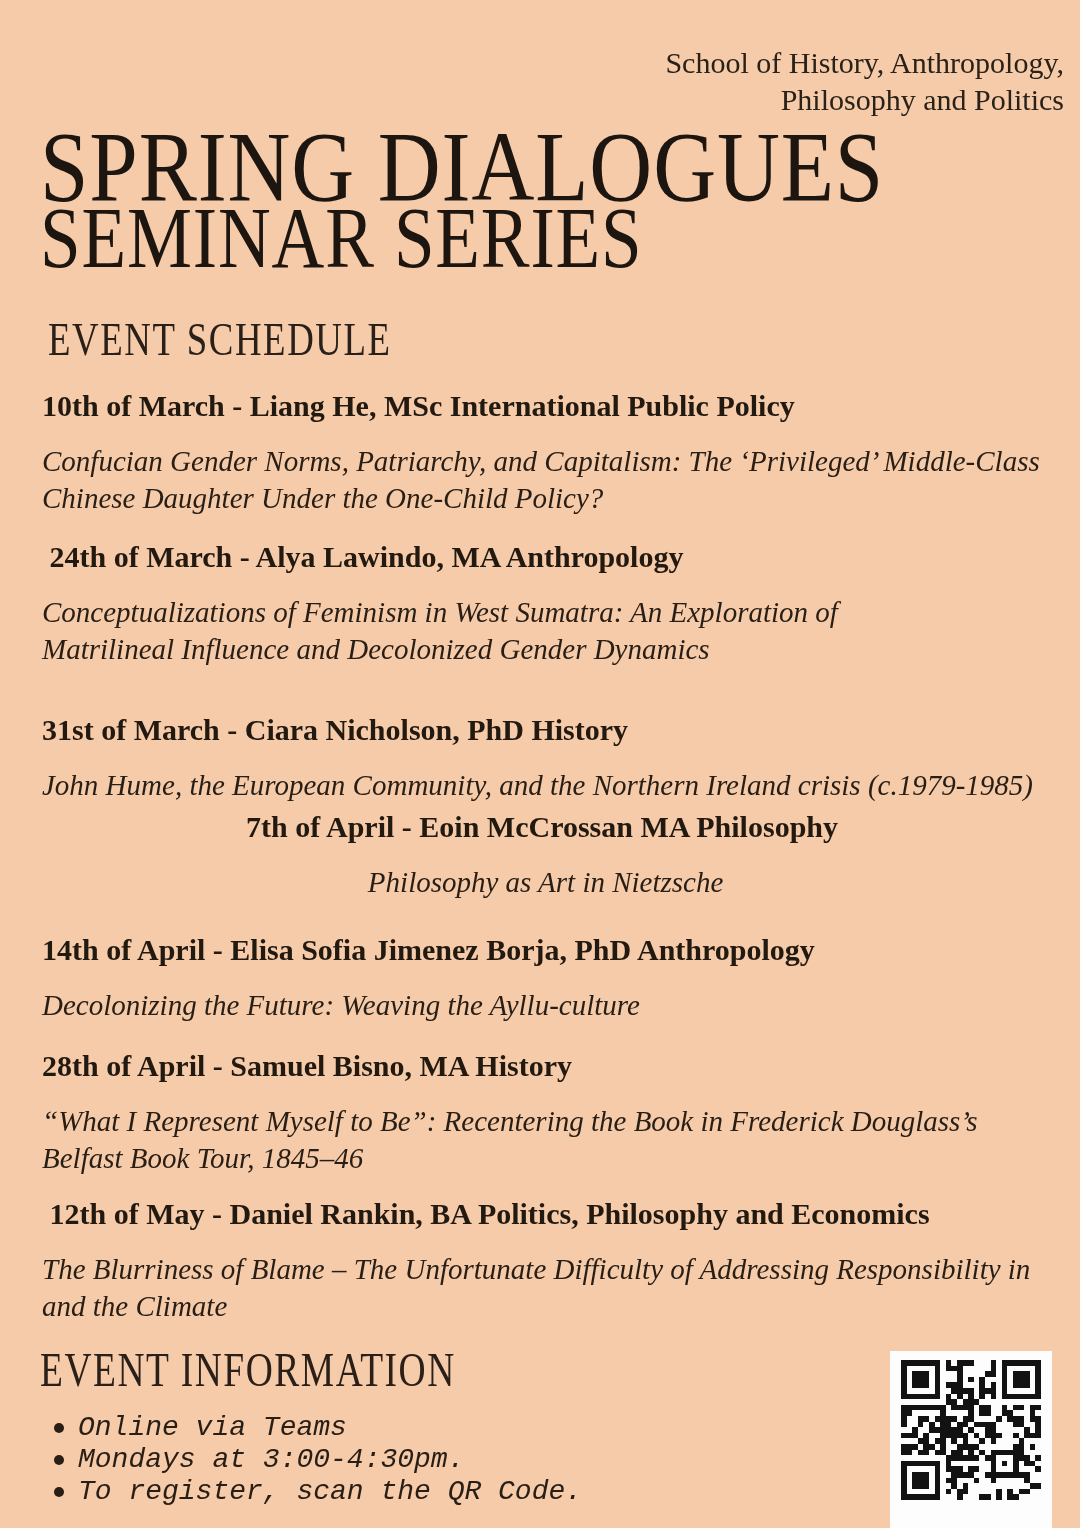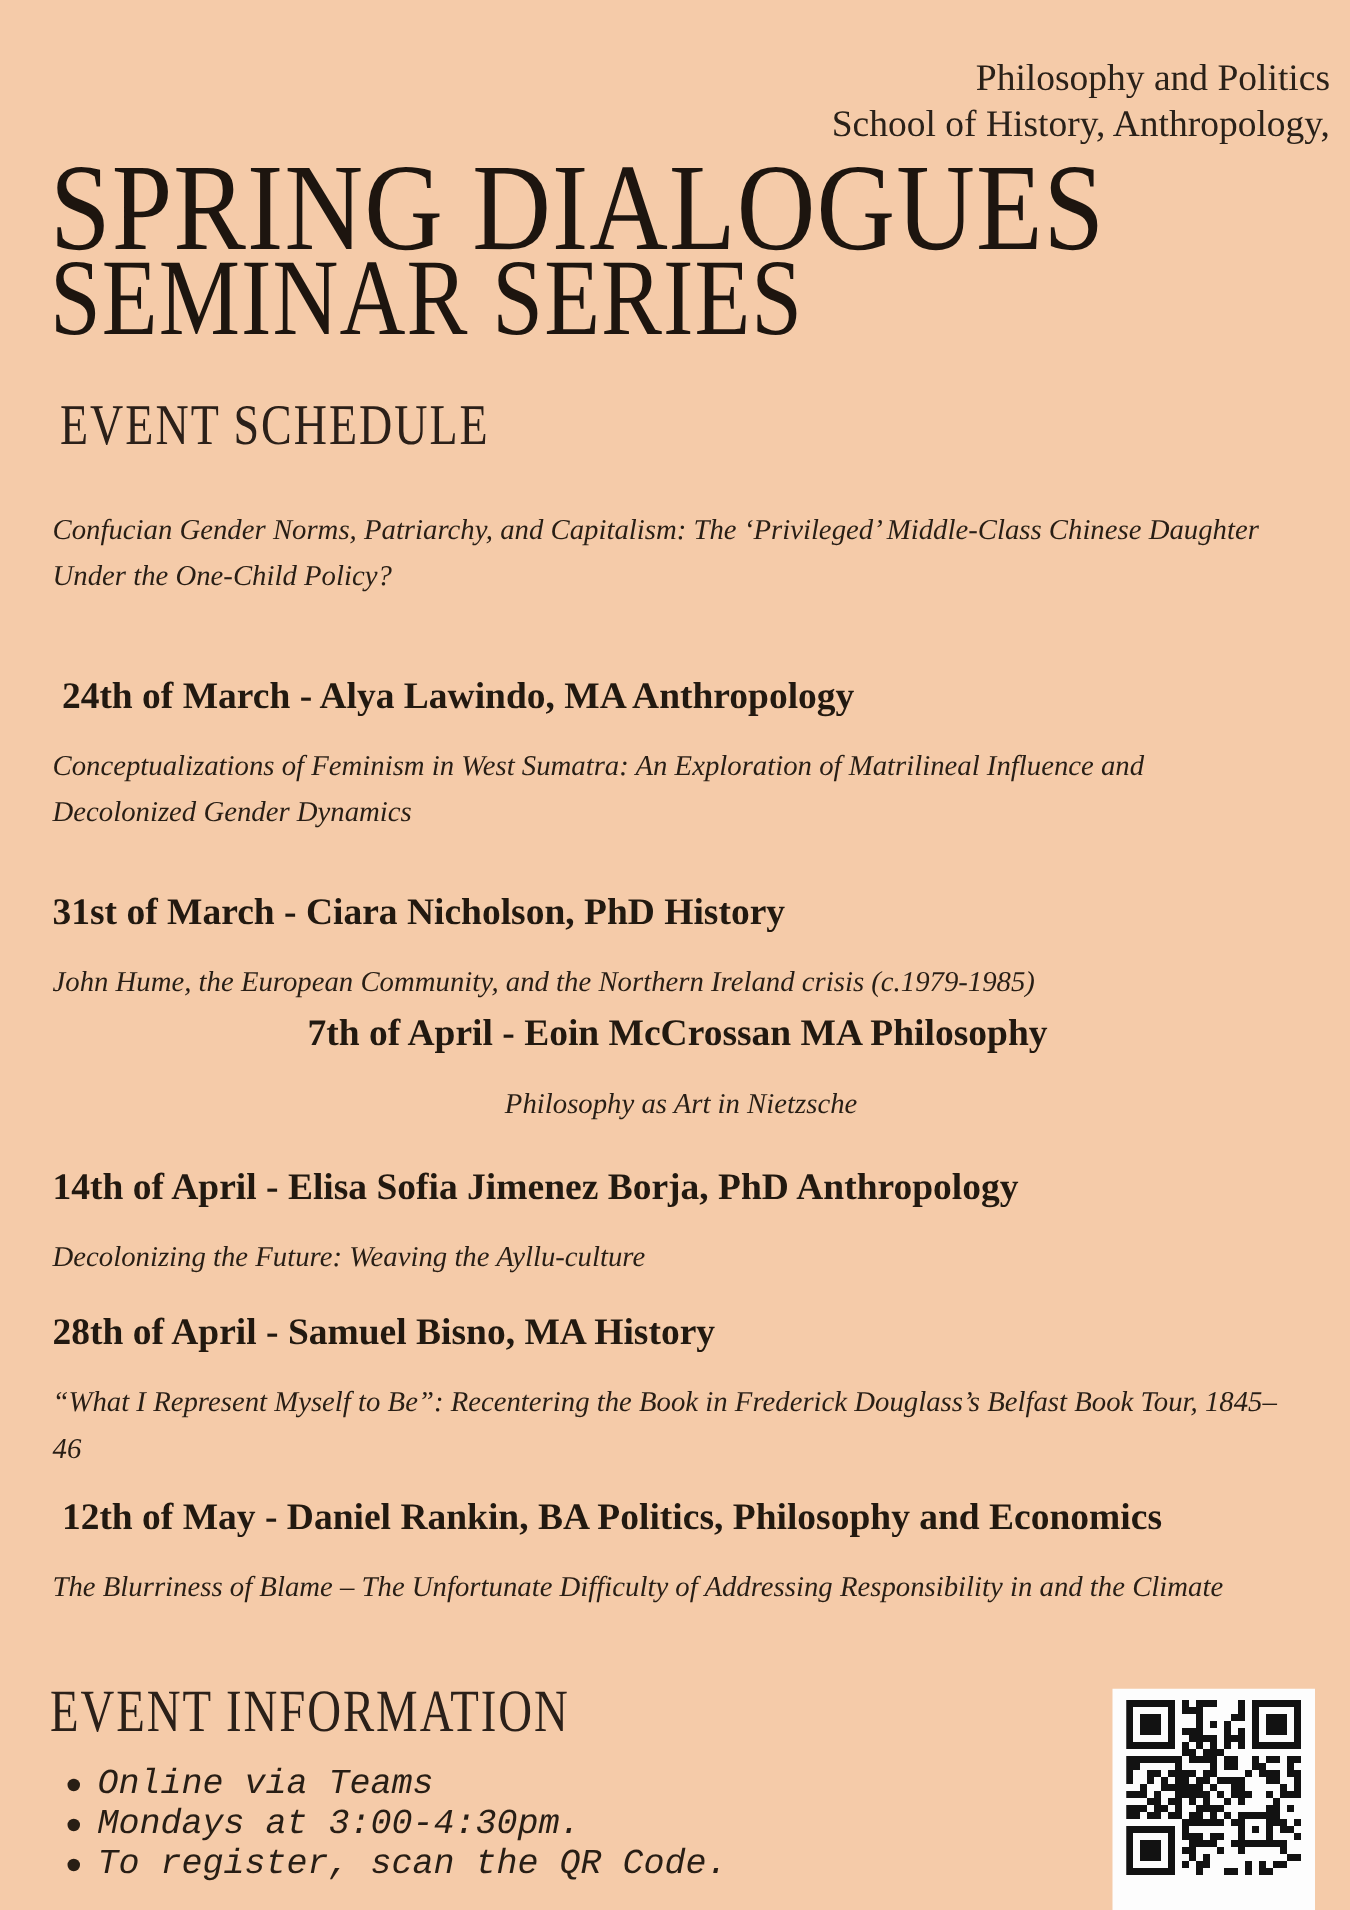--- a/index.html
+++ b/index.html
@@ -49,21 +49,21 @@
   .event.e7{top:1195px;}
   .event-title{
     font-weight:bold;
     font-size:30px;line-height:38px;
     color:#221910;
     white-space:pre-wrap;
   }
   .event-talk{
     margin-top:18px;
     font-style:italic;
-    font-size:23px;line-height:37px;
+    font-size:29px;line-height:37px;
     color:#281e15;
     white-space:pre-wrap;
   }
   .event.e2 .event-talk{max-width:880px;}
   .bullet-list{
     position:absolute;left:52px;top:1412px;
     list-style:none;margin:0;padding:0;font-family:Liberation Mono, monospace;
   }
   .bullet-item{
     position:relative;
@@ -88,30 +88,31 @@
     shape-rendering:crispEdges;
     fill:#121212;
   }
 </style>
 </head>
 <body>
 
 <div class="poster">
 
   <div class="affiliation">
+    <div>School of History, Anthropology,</div>
     <div>Philosophy and Politics</div>
-    <div>School of History, Anthropology,</div>
   </div>
 
   <div class="title-line l1">SPRING DIALOGUES</div>
   <div class="title-line l2">SEMINAR SERIES</div>
 
   <div class="section-heading schedule">EVENT SCHEDULE</div>
 
   <div class="event e1">
+    <div class="event-title">10th of March - Liang He, MSc International Public Policy</div>
     <div class="event-talk">Confucian Gender Norms, Patriarchy, and Capitalism: The ‘Privileged’ Middle-Class Chinese Daughter Under the One-Child Policy?</div>
   </div>
 
   <div class="event e2">
     <div class="event-title"> 24th of March - Alya Lawindo, MA Anthropology</div>
     <div class="event-talk">Conceptualizations of Feminism in West Sumatra: An Exploration of Matrilineal Influence and Decolonized Gender Dynamics</div>
   </div>
 
   <div class="event e3">
     <div class="event-title">31st of March - Ciara Nicholson, PhD History</div>

